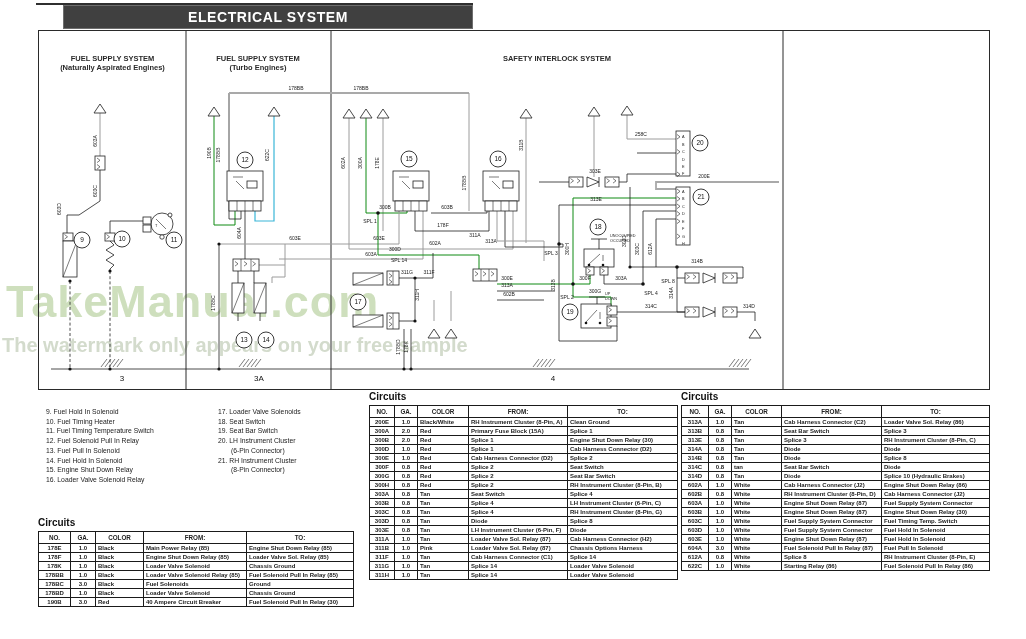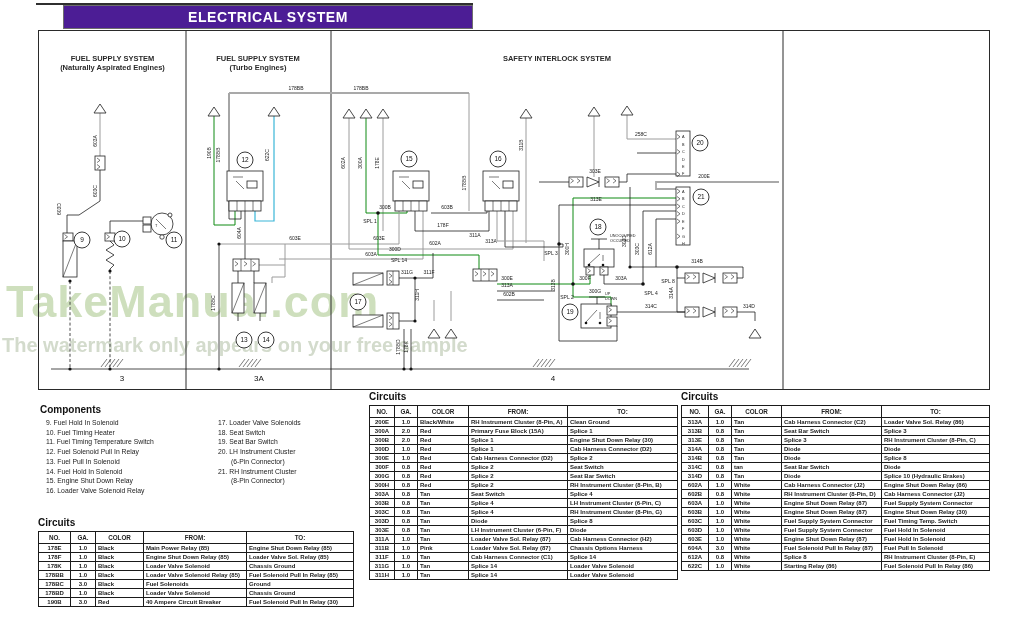--- a/index.html
+++ b/index.html
@@ -1,19 +1,19 @@
 <!DOCTYPE html>
 <html><head>
 <meta charset="utf-8">
 <style>
   html,body{margin:0;padding:0}
   body{width:1026px;height:639px;position:relative;background:#fff;
        font-family:"Liberation Sans",sans-serif;color:#1a1a1a;overflow:hidden}
   .topline{position:absolute;left:36px;top:3px;width:437px;height:2px;background:#2f2f2f}
-  .hbar{position:absolute;left:63px;top:5px;width:408px;height:22px;background:#4c1d95;
+  .hbar{position:absolute;left:63px;top:5px;width:408px;height:22px;background:#404040;
         border:1px solid #6e6e6e;display:flex;align-items:center;justify-content:center}
   .hbar span{color:#fff;font-weight:bold;font-size:14px;letter-spacing:.6px}
   .wm{position:absolute;left:6px;top:276px;font-size:45px;font-weight:bold;
       color:#c6dab2;opacity:.85;letter-spacing:1px;white-space:nowrap}
   .wm2{position:absolute;left:2px;top:334px;font-size:20px;font-weight:bold;
        color:#d3dbcc;white-space:nowrap}
   .frame{position:absolute;left:38px;top:30px;width:950px;height:358px;border:1px solid #2a2a2a}
   
   .wk{stroke:#1f1f1f;stroke-width:.8;fill:none}
   .wg{stroke:#9c9c9c;stroke-width:1;fill:none}
@@ -393,21 +393,20 @@
         <path d="M555,76 l-6,9 h12 Z" class="gtri"></path>
         <path d="M588,75 l-6,9 h12 Z" class="gtri"></path>
         <path d="M395,298 l-6,9 h12 Z" class="gtri"></path>
         <path d="M412,298 l-6,9 h12 Z" class="gtri"></path>
         <path d="M716,298 l-6,9 h12 Z" class="gtri"></path>
       </g>
 </svg>
 </div>
 
 <div class="comp-block">
-  <div class="sec-title">Components</div>
   <div class="cols">
     <div class="c1">
         <div class="citem">9. Fuel Hold In Solenoid</div>
         <div class="citem">10. Fuel Timing Heater</div>
         <div class="citem">11. Fuel Timing Temperature Switch</div>
         <div class="citem">12. Fuel Solenoid Pull In Relay</div>
         <div class="citem">13. Fuel Pull In Solenoid</div>
         <div class="citem">14. Fuel Hold In Solenoid</div>
         <div class="citem">15. Engine Shut Down Relay</div>
         <div class="citem">16. Loader Valve Solenoid Relay</div>

